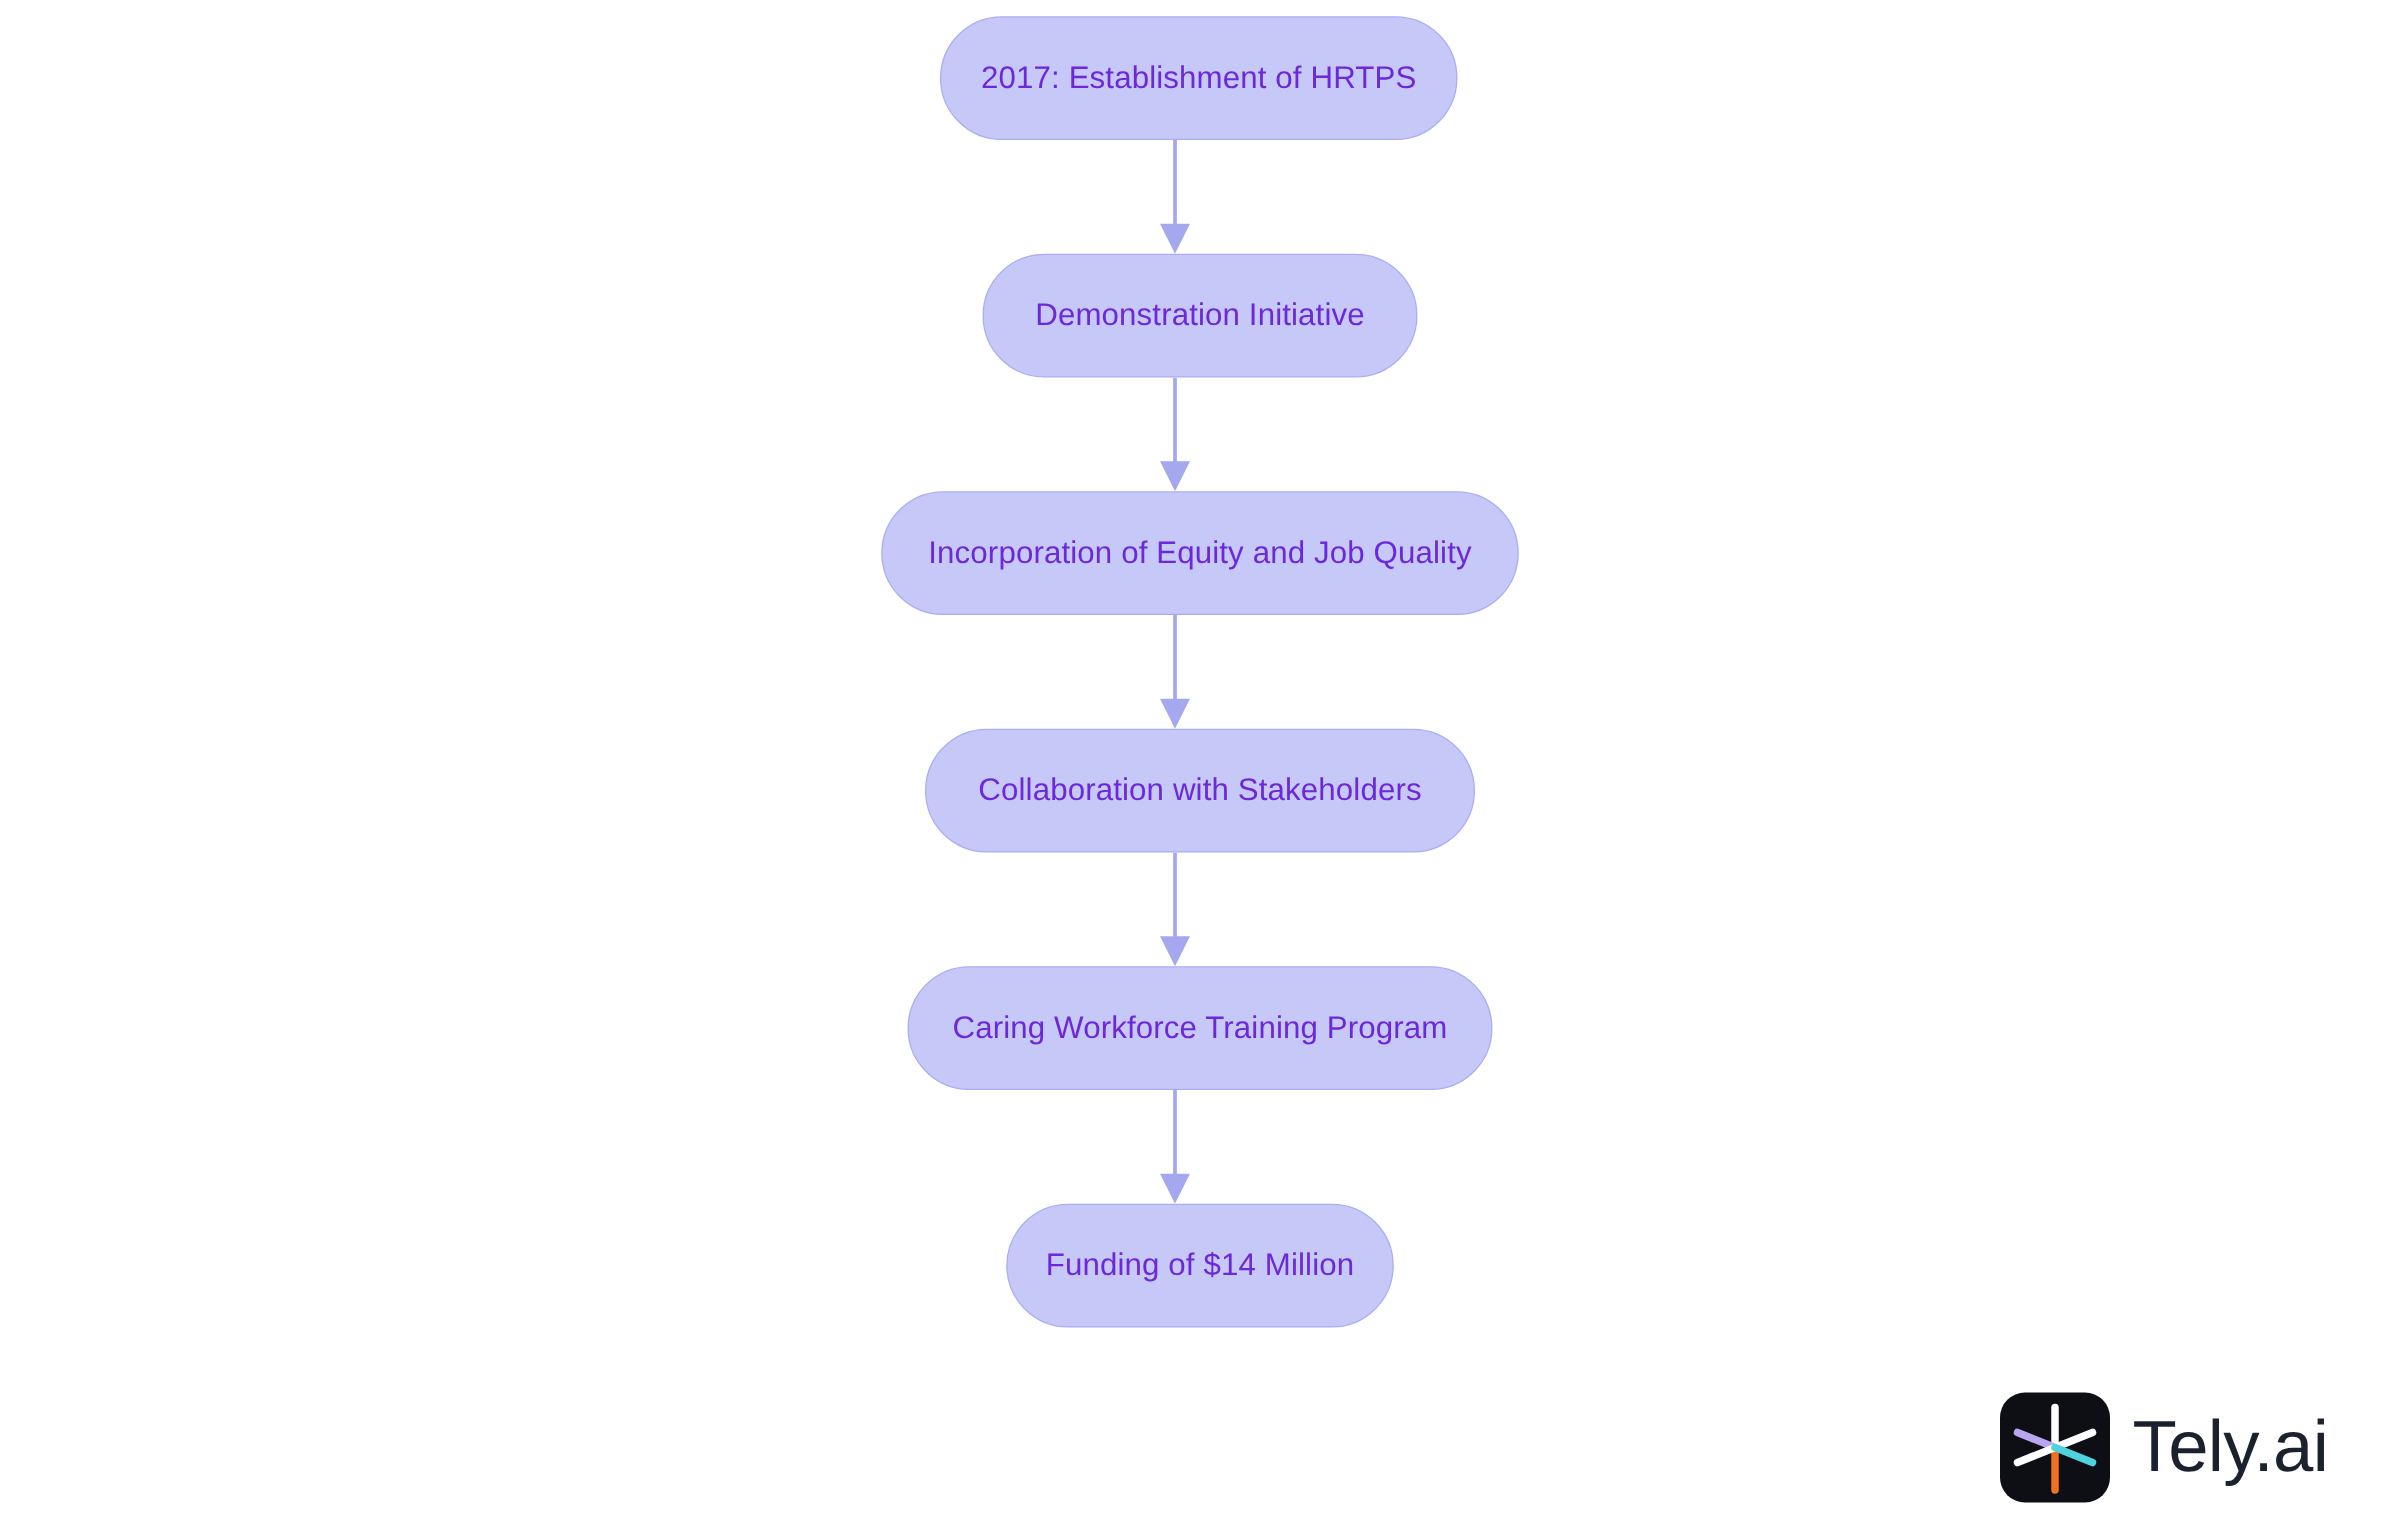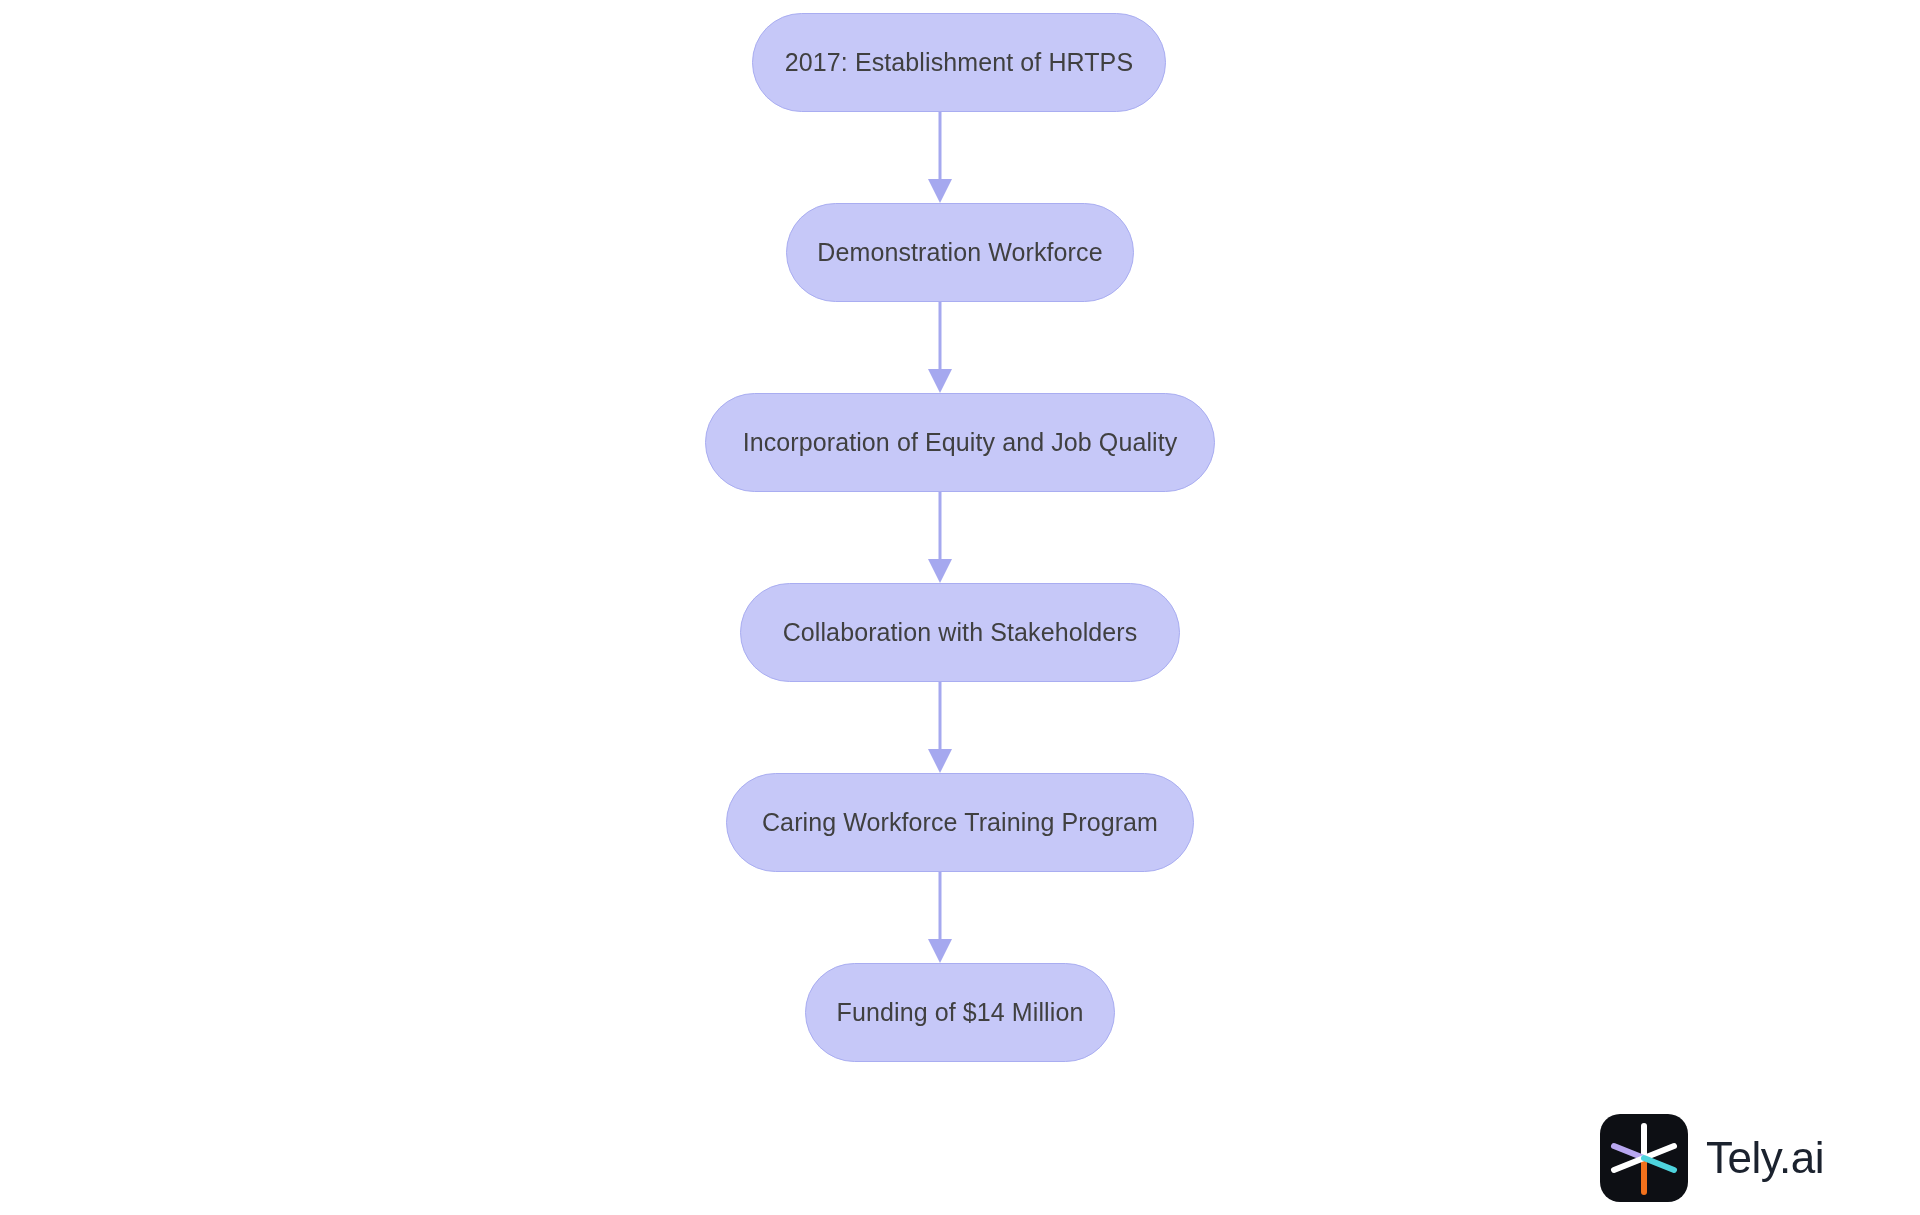--- a/index.html
+++ b/index.html
@@ -22,21 +22,21 @@
     width: 1920px;
     height: 1215px;
   }
 
   .flow-node {
     position: absolute;
     box-sizing: border-box;
     background: #c6c8f8;
     border: 1.5px solid #a9adf1;
     border-radius: 50px;
-    color: #404040;
+    color: #6d28d9;
     display: flex;
     align-items: center;
     justify-content: center;
     font-size: 25px;
     font-weight: 400;
     letter-spacing: 0.1px;
     white-space: nowrap;
     font-family: "Liberation Sans", sans-serif;
   }
 
@@ -59,21 +59,21 @@
   #tely-mark {
     width: 88px;
     height: 88px;
     background: #0d0f14;
     border-radius: 20px;
     position: relative;
     flex: 0 0 auto;
   }
   #tely-wordmark {
     font-family: "Liberation Sans", sans-serif;
-    font-size: 44px;
+    font-size: 58px;
     line-height: 1;
     color: #1b222e;
     letter-spacing: -0.5px;
     font-weight: 400;
     white-space: nowrap;
   }
 </style>
 </head>
 <body>
 
@@ -102,21 +102,21 @@
   <svg class="flow-connector" style="left:920px; top:872px; height:91px;" viewBox="0 0 40 91">
     <line x1="20" y1="0" x2="20" y2="72" stroke="#a5a8ef" stroke-width="3"></line>
     <polygon points="20,91 8,67 32,67" fill="#a5a8ef"></polygon>
   </svg>
 
   <div class="flow-node" style="left:752px; top:13px; width:414px; height:99px;">
     <span>2017: Establishment of HRTPS</span>
   </div>
 
   <div class="flow-node" style="left:786px; top:203px; width:348px; height:99px;">
-    <span>Demonstration Workforce</span>
+    <span>Demonstration Initiative</span>
   </div>
 
   <div class="flow-node" style="left:705px; top:393px; width:510px; height:99px;text-align:right;">
     <span>Incorporation of Equity and Job Quality</span>
   </div>
 
   <div class="flow-node" style="left:740px; top:583px; width:440px; height:99px;">
     <span>Collaboration with Stakeholders</span>
   </div>
 

